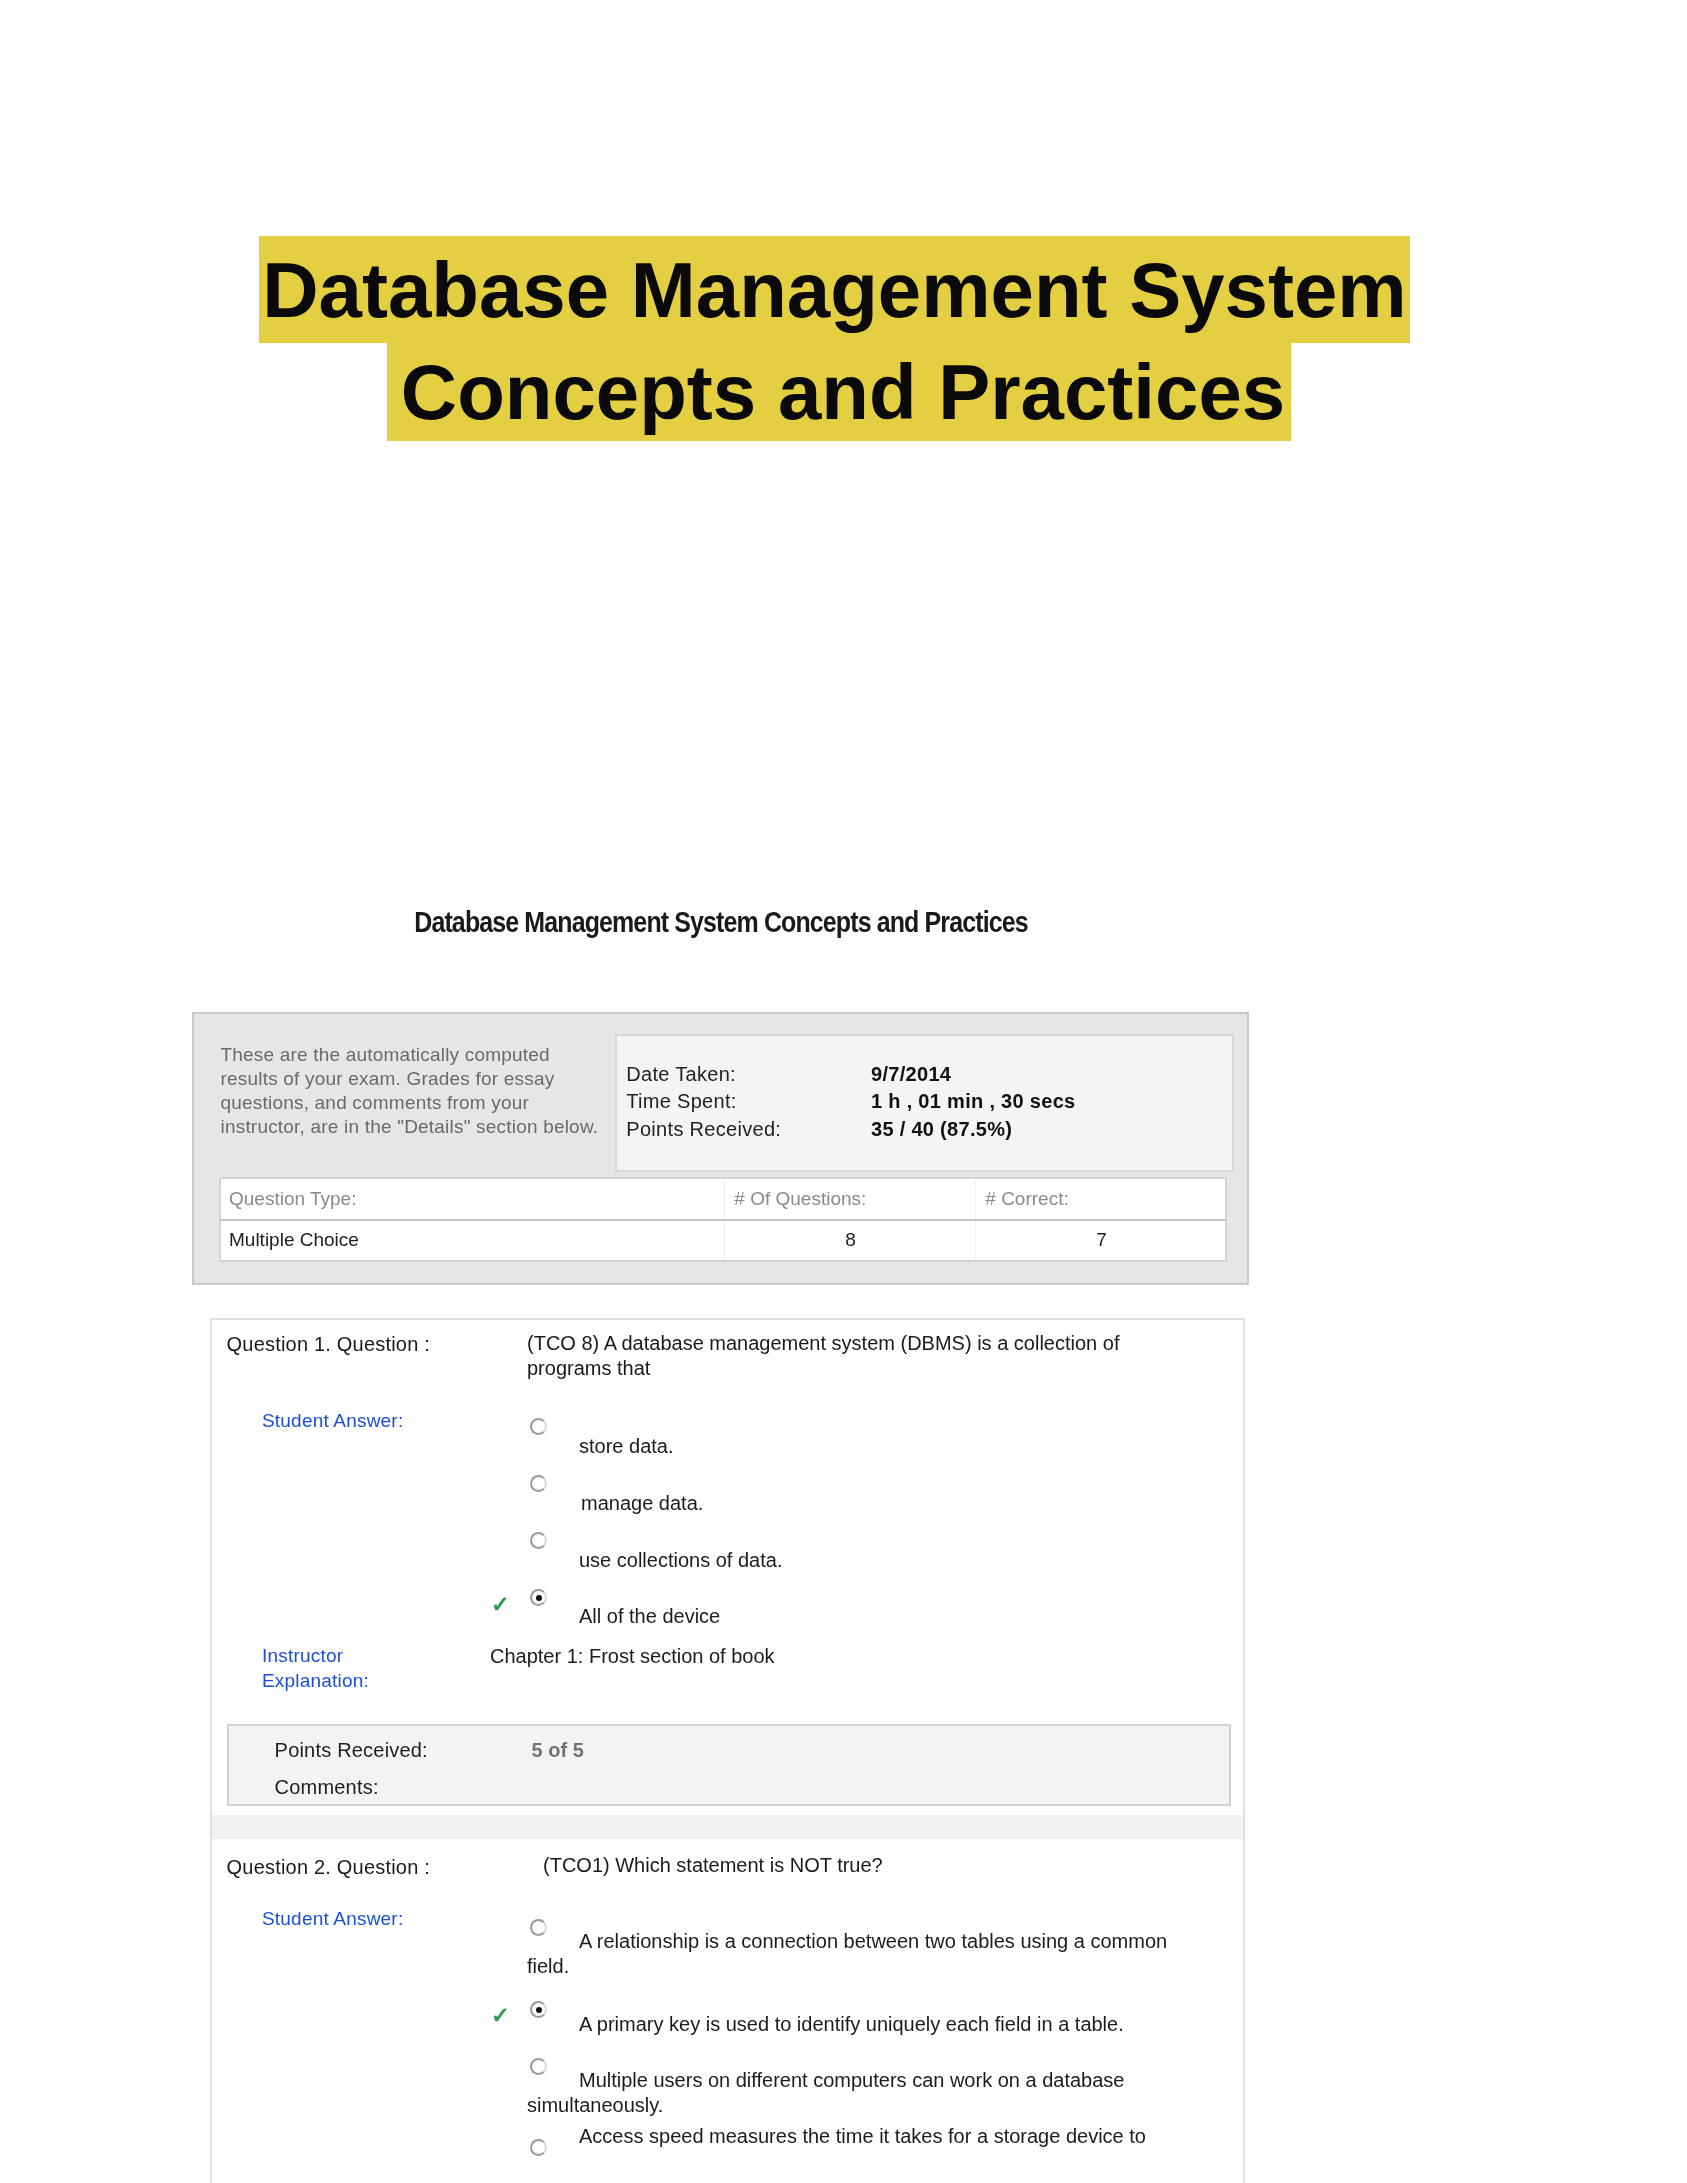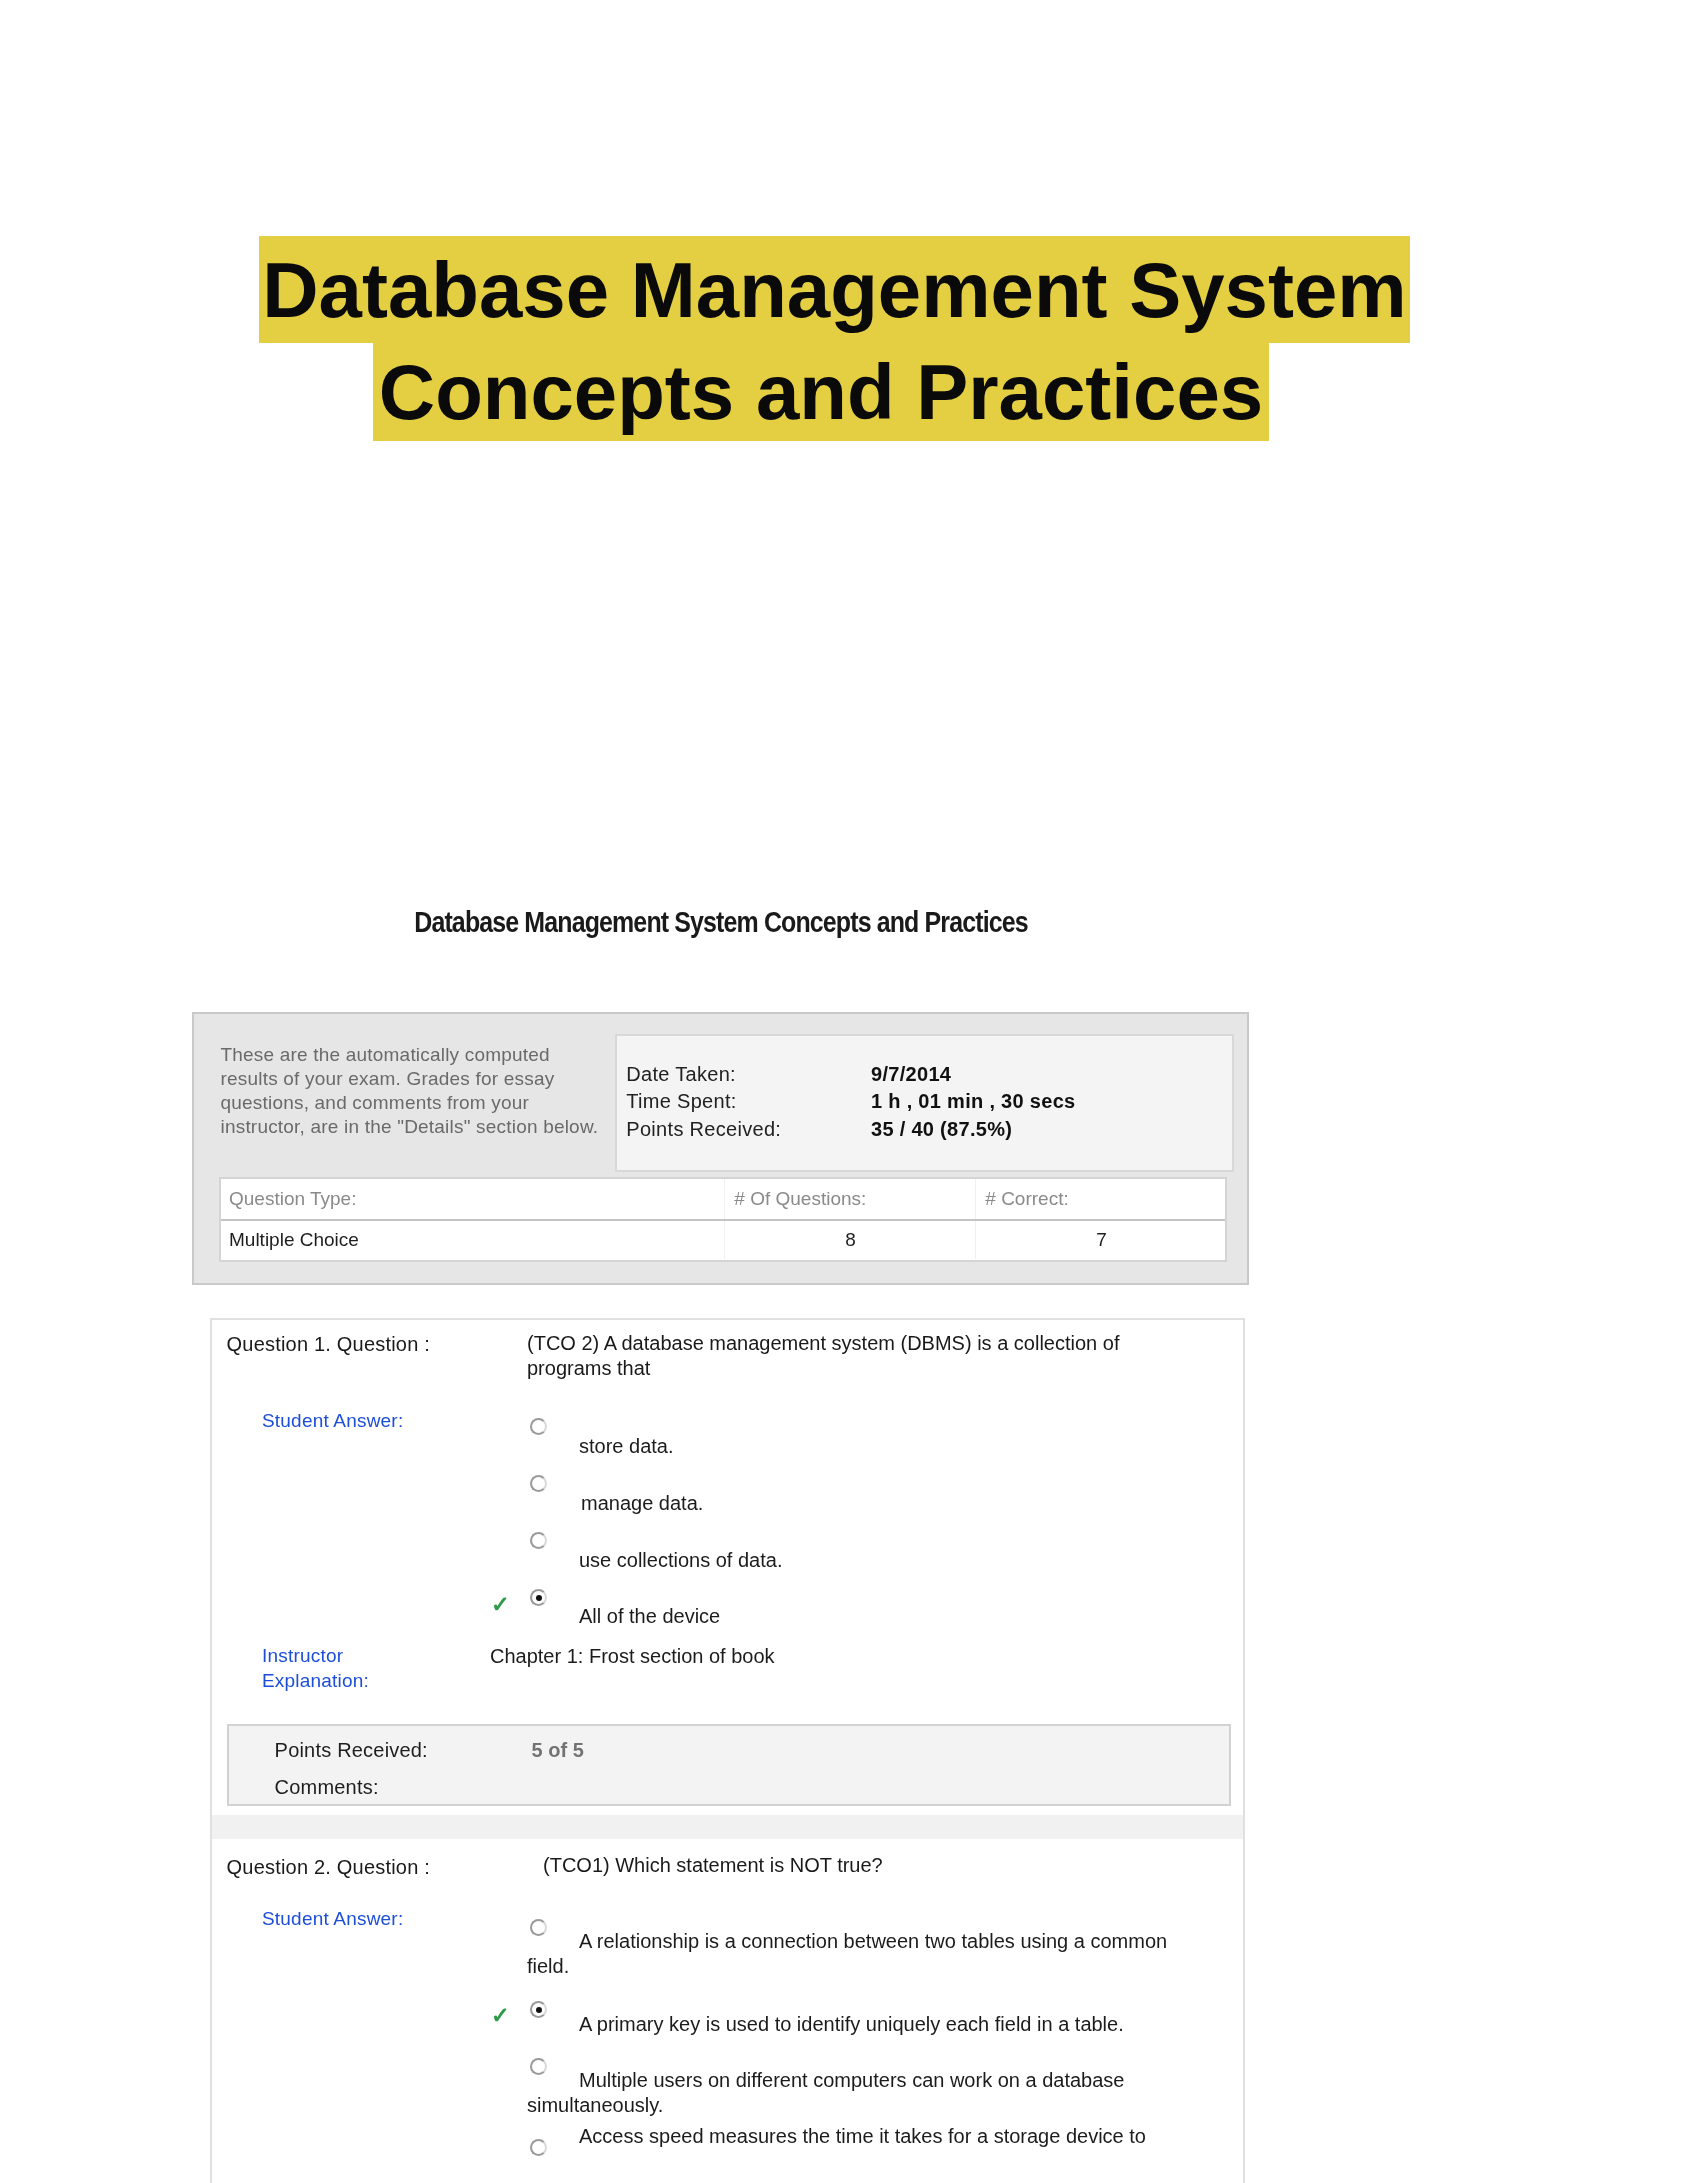--- a/index.html
+++ b/index.html
@@ -5,21 +5,21 @@
   html, body { margin: 0; padding: 0; background: #ffffff; }
   body { width: 1687px; height: 2183px; position: relative; overflow: hidden;
          font-family: "Liberation Sans", sans-serif; color: #111; }
 
   
   .title-line { position: absolute; background: #e4cf43; color: #0a0a0a;
                 font-family: "Liberation Sans", sans-serif; font-weight: bold;
                 font-size: 78px; line-height: 1; white-space: nowrap;
                 display: flex; align-items: center; justify-content: center; }
   #title-l1 { left: 259px; top: 236px; width: 1151px; height: 107px; }
-  #title-l2 { left: 373px; top: 342px; width: 896px; height: 99px; }
+  #title-l2 { left: 387px; top: 342px; width: 896px; height: 99px; padding-left: 8px; }
 
   
   .subtitle { position: absolute; left: 0; width: 1442px; top: 906px; text-align: center;
               font-family: "Liberation Sans", sans-serif; font-weight: bold; font-size: 29px;
               letter-spacing: -1px; color: #1a1a1a; transform: scaleX(0.86); transform-origin: 721px 0; }
 
   .summary { position: absolute; left: 192px; top: 1012px; width: 1057px; height: 273px;
              background: #e6e6e6; border: 2px solid #c9c9c9; box-sizing: border-box; }
   .summary-note { position: absolute; left: 26.5px; top: 29px; width: 390px;
                   font-size: 19px; line-height: 24px; color: #6a6a6a; letter-spacing: 0.2px; }
@@ -89,21 +89,21 @@
       <div class="cell c1">Multiple Choice</div>
       <div class="cell c2">8</div>
       <div class="cell c3">7</div>
     </div>
   </div>
 </div>
 
 <div class="qwrap">
 
   <div class="q-head" style="left:14.6px; top:13.2px;">Question 1.  Question :</div>
-  <div class="q-text" style="left:315px; top:10.6px; width:668px;">(TCO 2) A database management system (DBMS) is a collection of programs that</div>
+  <div class="q-text" style="left:315px; top:10.6px; width:668px;">(TCO 8) A database management system (DBMS) is a collection of programs that</div>
 
   <div class="q-label" style="left:50px; top:89px;">Student Answer:</div>
 
   <div class="radio" style="left:318px; top:98px;"></div>
   <div class="opt-text" style="left:367px; top:114px;">store data.</div>
 
   <div class="radio" style="left:318px; top:155px;"></div>
   <div class="opt-text" style="left:369px; top:171px;text-align:center;">manage data.</div>
 
   <div class="radio" style="left:318px; top:212px;"></div>

